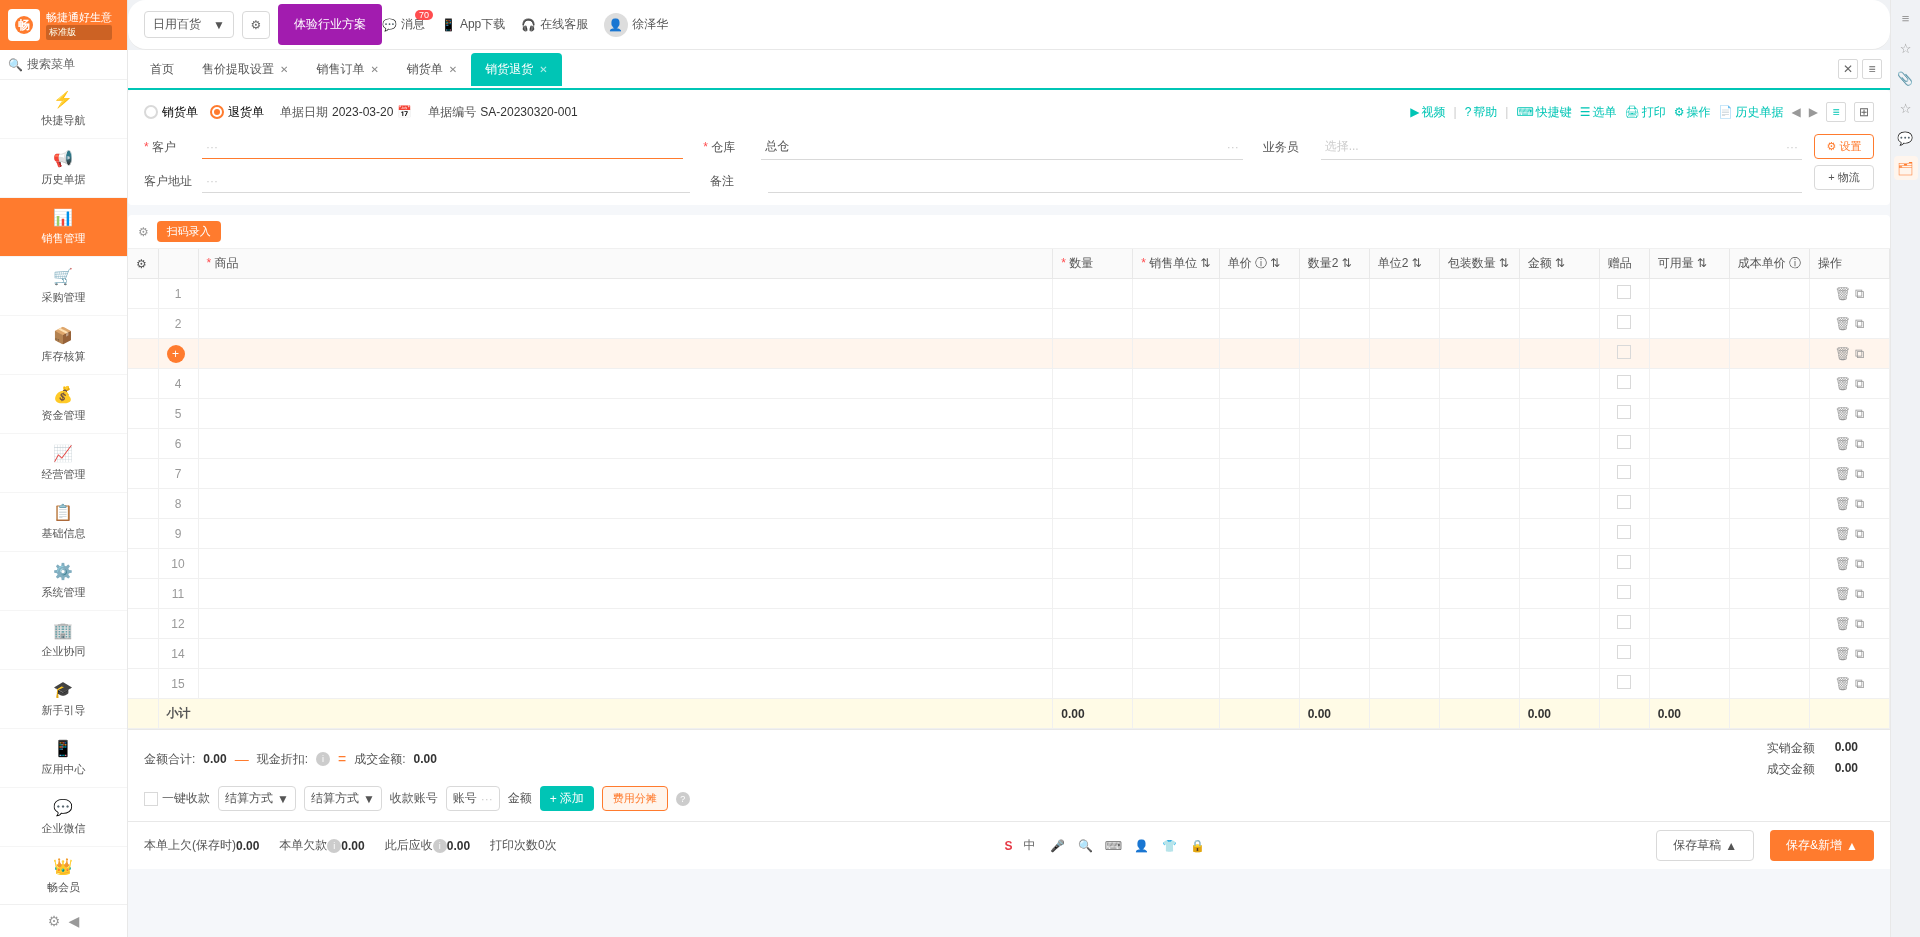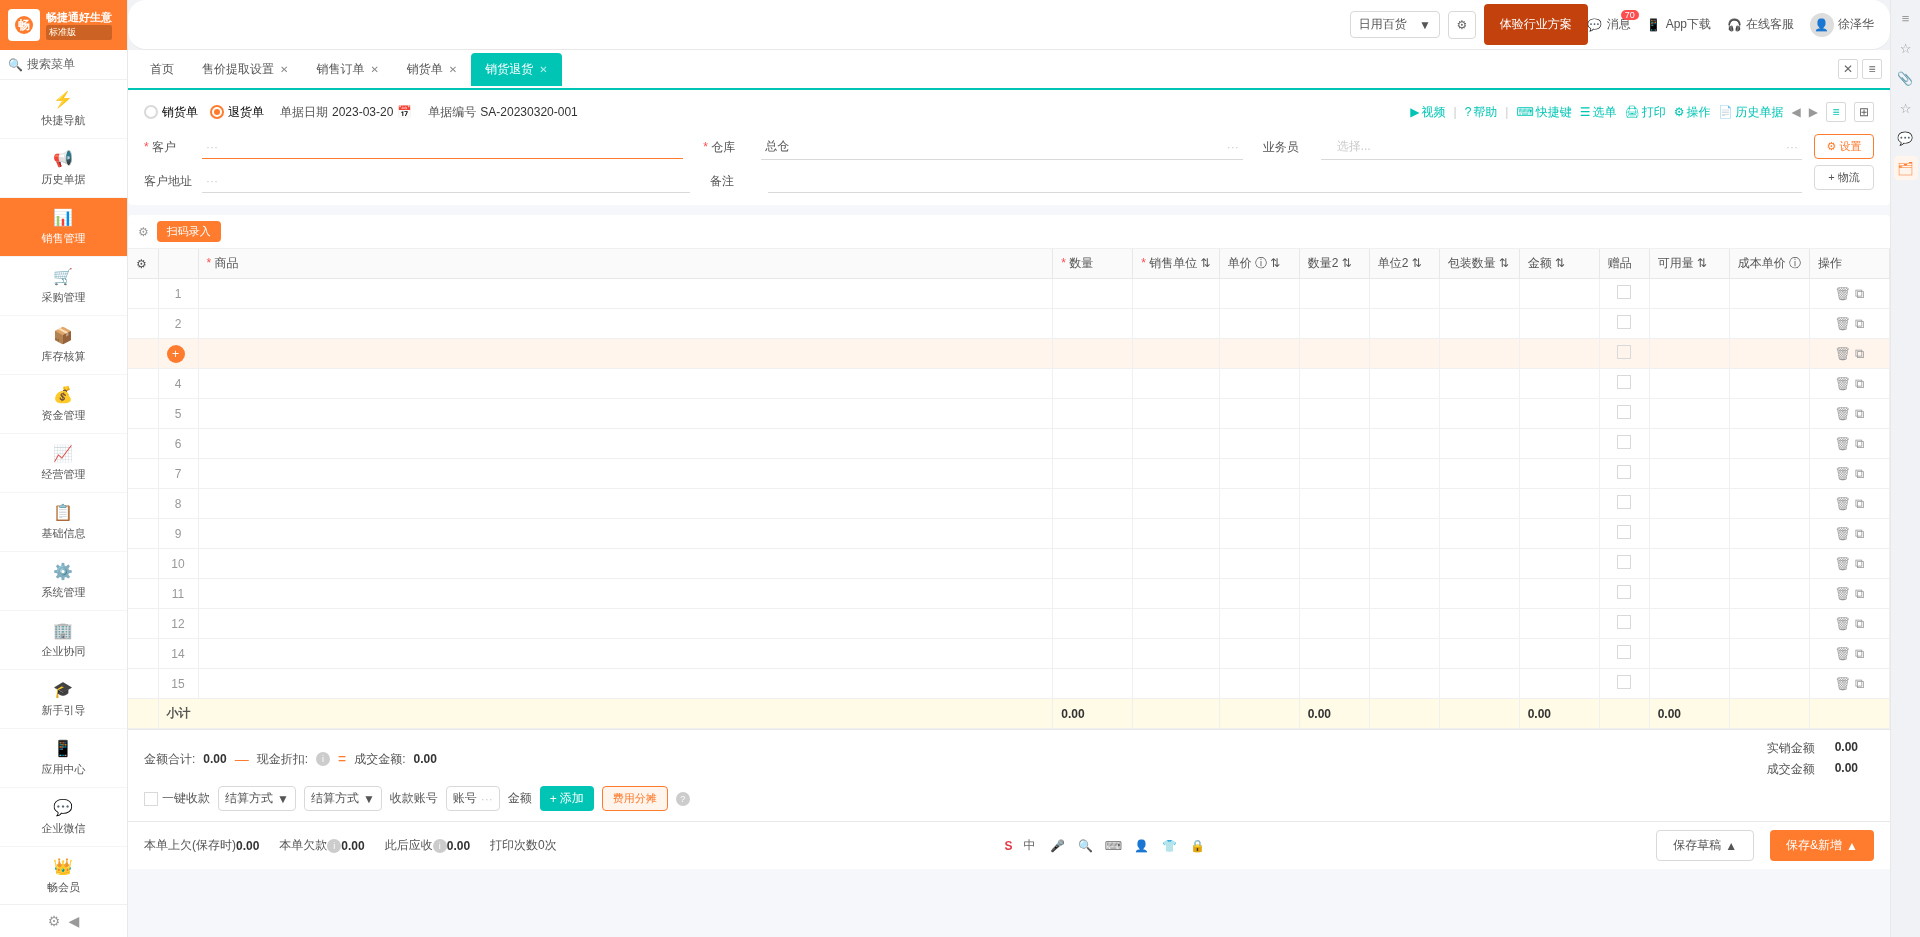--- a/index.html
+++ b/index.html
@@ -2,40 +2,40 @@
 <html><head>
   <meta charset="utf-8">
   <style>
     * { box-sizing: border-box; margin: 0; padding: 0; font-family: 'Microsoft YaHei', '微软雅黑', sans-serif; font-size: 12px; }
     body { display: flex; height: 937px; overflow: hidden; background: #f0f2f5; }
 
     
     .sidebar { width: 128px; background: #fff; display: flex; flex-direction: column; border-right: 1px solid #e8e8e8; flex-shrink: 0; }
     .sidebar-logo { background: #ff7b2e; padding: 10px 8px; display: flex; align-items: center; gap: 6px; color: #fff; height: 50px; }
     .sidebar-logo-icon { width: 32px; height: 32px; background: #fff; border-radius: 4px; display: flex; align-items: center; justify-content: center; }
-    .sidebar-logo-text { font-size: 11px; line-height: 1.3; font-weight: bold; }
+    .sidebar-logo-text { font-size: 11px; line-height: 1.3; font-weight: normal; }
     .sidebar-logo-badge { font-size: 9px; color: #ffe; background: rgba(0,0,0,0.2); padding: 1px 3px; border-radius: 2px; }
     .sidebar-search { padding: 6px 8px; border-bottom: 1px solid #f0f0f0; display: flex; align-items: center; gap: 4px; color: #666; cursor: pointer; }
     .sidebar-nav { flex: 1; overflow-y: auto; }
     .sidebar-item { padding: 10px 8px; display: flex; flex-direction: column; align-items: center; gap: 4px; cursor: pointer; color: #555; border-bottom: 1px solid #f5f5f5; }
     .sidebar-item.active { background: #ff7b2e; color: #fff; }
     .sidebar-item-icon { font-size: 16px; }
     .sidebar-item-label { font-size: 11px; text-align: center; }
     .sidebar-bottom { padding: 8px; display: flex; gap: 8px; border-top: 1px solid #f0f0f0; justify-content: center; }
     .sidebar-bottom-btn { color: #999; cursor: pointer; font-size: 14px; }
 
     
     .main { flex: 1; display: flex; flex-direction: column; overflow: hidden; }
 
     
-    .topbar { height: 50px; background: #fff; display: flex; align-items: center; justify-content: flex-end; padding: 0 16px; border-bottom: 1px solid #e8e8e8; border-radius: 18px; }
+    .topbar { height: 50px; background: #fff; display: flex; align-items: center; justify-content: flex-start; padding: 0 16px; border-bottom: 1px solid #e8e8e8; border-radius: 18px; }
     .topbar-left { display: flex; align-items: center; gap: 8px; }
     .topbar-select { border: 1px solid #d9d9d9; padding: 4px 8px; border-radius: 4px; display: flex; align-items: center; gap: 4px; cursor: pointer; color: #555; min-width: 90px; justify-content: space-between; }
     .topbar-settings-btn { width: 28px; height: 28px; border: 1px solid #d9d9d9; border-radius: 4px; display: flex; align-items: center; justify-content: center; cursor: pointer; color: #666; }
-    .topbar-experience-btn { background: #c2410c; color: #fff; border: none; padding: 12px 16px; border-radius: 4px; cursor: pointer; font-size: 12px; }
+    .topbar-experience-btn { background: #a21caf; color: #fff; border: none; padding: 12px 16px; border-radius: 4px; cursor: pointer; font-size: 12px; }
     .topbar-right { display: flex; align-items: center; gap: 16px; color: #555; }
     .topbar-right-item { display: flex; align-items: center; gap: 4px; cursor: pointer; position: relative; }
     .badge { background: #ff4d4f; color: #fff; font-size: 9px; padding: 0 4px; border-radius: 8px; position: absolute; top: -6px; right: -8px; min-width: 16px; text-align: center; }
     .avatar { width: 24px; height: 24px; border-radius: 50%; background: #ddd; display: flex; align-items: center; justify-content: center; color: #888; }
 
     
     .tabs-bar { height: 40px; background: #fff; display: flex; align-items: center; padding: 0 8px; border-bottom: 2px solid #00c5b5; }
     .tab { padding: 8px 14px; cursor: pointer; color: #555; display: flex; align-items: center; gap: 4px; border-radius: 4px 4px 0 0; white-space: nowrap; }
     .tab.active { background: #00c5b5; color: #fff; }
     .tab-close { font-size: 10px; margin-left: 2px; opacity: 0.7; }
@@ -348,21 +348,21 @@
             <div class="form-field">
               <span class="field-label"><span style="color:#ff4d4f;">*</span> <span>仓库</span></span>
               <div class="field-input">
                 <span>总仓</span>
                 <span style="color:#ccc;">···</span>
               </div>
             </div>
             <div class="form-field">
               <span class="field-label">业务员</span>
               <div class="field-input">
-                <span style="color:#ccc;margin-left:12px;">选择...</span>
+                <span style="color:#ccc;">选择...</span>
                 <span style="color:#ccc;">···</span>
               </div>
             </div>
           </div>
           <div style="display:grid;grid-template-columns:1fr 2fr;gap:10px 20px;">
             <div class="form-field">
               <span class="field-label">客户地址</span>
               <div class="field-input">
                 <span style="color:#ccc;">···</span>
               </div>

